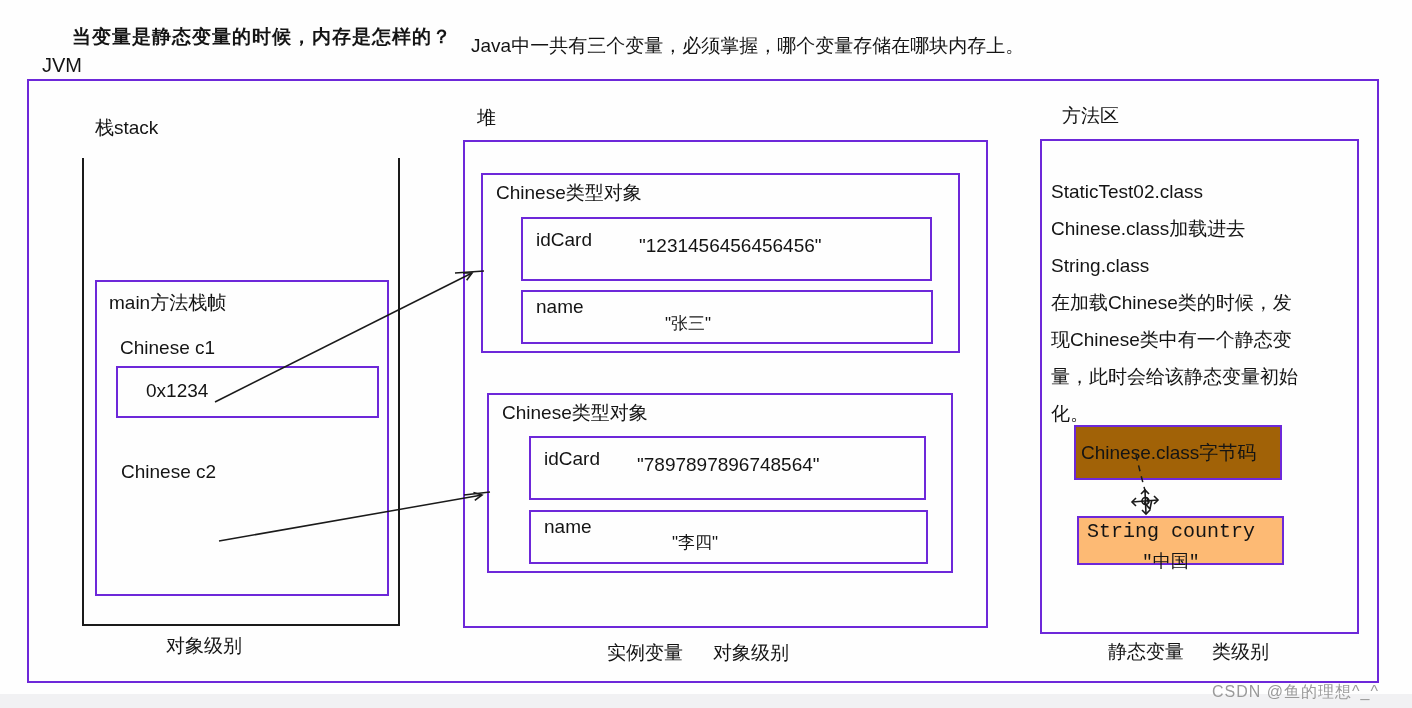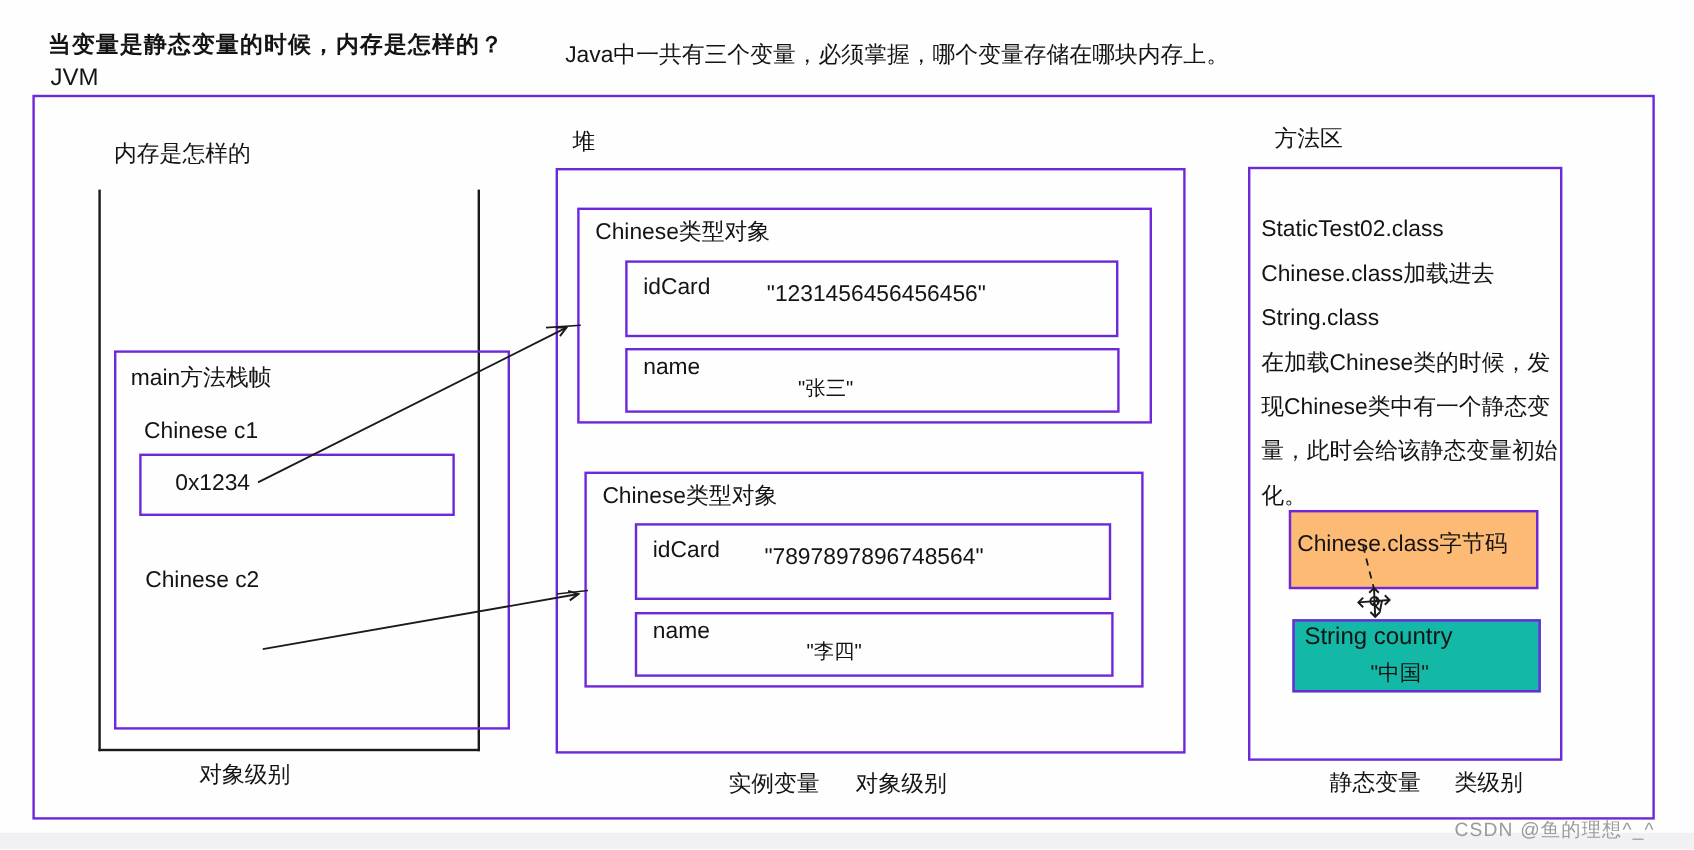--- a/index.html
+++ b/index.html
@@ -5,21 +5,21 @@
   * { box-sizing: border-box; margin: 0; padding: 0; }
   html, body { width: 1412px; height: 708px; background: #ffffff; }
   .canvas {
     position: relative; width: 1412px; height: 708px;
     background: #fefefe; overflow: hidden;
     font-family: "Liberation Sans", "DejaVu Sans", sans-serif;
     color: #141414;
   }
   .abs { position: absolute; white-space: nowrap; }
   .box { position: absolute; border: 2px solid #6d28d9; background: transparent; }
-  .title { font-weight: bold; font-size: 19px; letter-spacing: 1px; }
+  .title { font-weight: bold; font-size: 19px; letter-spacing: 1px; margin-left: 32px; }
   .plain { font-size: 19px; }
   .sec-label { font-size: 19px; }
   .caption { font-size: 19px; }
   .u-shape { position: absolute; border: 2px solid #1a1a1a; border-top: none; }
   .field-key { position: absolute; font-size: 19px; }
   .field-val { position: absolute; font-size: 19px; }
   .ma-line { height: 37px; line-height: 37px; font-size: 19px; white-space: nowrap; }
   .overlay { position: absolute; left: 0; top: 0; pointer-events: none; z-index: 8; }
   .watermark { position: absolute; font-size: 16px; color: #9a9a9a; z-index: 9; letter-spacing: 1px; }
   .bottom-strip { position: absolute; left: 0; top: 694px; width: 1412px; height: 14px; background: #f1f1f3; }
@@ -28,25 +28,25 @@
 <body>
 
 <div class="canvas">
 
   <div class="abs title" style="left:40px; top:24px;">当变量是静态变量的时候，内存是怎样的？</div>
   <div class="abs plain" style="left:471px; top:33px;">Java中一共有三个变量，必须掌握，哪个变量存储在哪块内存上。</div>
   <div class="abs plain" style="left:42px; top:54px; font-size:20px;text-align:center;">JVM</div>
 
   <div class="box" style="left:27px; top:79px; width:1352px; height:604px;"></div>
 
-  <div class="abs sec-label" style="left:95px; top:115px;">内存是怎样的</div>
+  <div class="abs sec-label" style="left:95px; top:115px;">栈stack</div>
 
   <div class="u-shape" style="left:82px; top:158px; width:318px; height:468px;"></div>
 
-  <div class="box" style="left:95px; top:292px; width:330px; height:316px;">
+  <div class="box" style="left:95px; top:280px; width:294px; height:316px;">
     <div class="abs" style="left:12px; top:8px; font-size:19px;">main方法栈帧</div>
 
     <div class="abs" style="left:23px; top:55px; font-size:19px;">Chinese c1</div>
     <div class="box" style="left:19px; top:84px; width:263px; height:52px;">
       <div class="abs" style="left:28px; top:12px; font-size:19px;">0x1234</div>
     </div>
 
     <div class="abs" style="left:24px; top:179px; font-size:19px;">Chinese c2</div>
   </div>
 
@@ -78,49 +78,49 @@
       <span class="field-key" style="left:13px; top:4px;">name</span>
       <span class="field-val" style="left:141px; top:19px; font-size:17px;">"李四"</span>
     </div>
   </div>
 
   <div class="abs caption" style="left:607px; top:640px;">实例变量</div>
   <div class="abs caption" style="left:713px; top:640px;">对象级别</div>
 
   <div class="abs sec-label" style="left:1062px; top:103px;">方法区</div>
 
-  <div class="box" style="left:1040px; top:139px; width:262px; height:495px;">
+  <div class="box" style="left:1040px; top:139px; width:319px; height:495px;">
     <div style="position:absolute; left:9px; top:32px;">
       <div class="ma-line">StaticTest02.class</div>
       <div class="ma-line">Chinese.class加载进去</div>
       <div class="ma-line">String.class</div>
       <div class="ma-line">在加载Chinese类的时候，发</div>
       <div class="ma-line">现Chinese类中有一个静态变</div>
       <div class="ma-line">量，此时会给该静态变量初始</div>
       <div class="ma-line">化。</div>
     </div>
   </div>
 
-  <div class="box" style="left:1074px; top:425px; width:208px; height:66px; z-index:3; background:#fdba74;">
+  <div class="box" style="left:1074px; top:425px; width:208px; height:55px; z-index:3; background:#a16207;">
     <div class="abs" style="left:5px; top:13px; font-size:19px;">Chinese.class字节码</div>
   </div>
 
   <svg class="overlay" style="left:1128px; top:487px;" width="36" height="30" viewBox="0 0 36 30">
     <g stroke="#1a1a1a" stroke-width="1.6" fill="none">
       <line x1="4" y1="15" x2="30" y2="13"></line>
       <line x1="17" y1="3" x2="18" y2="27"></line>
       <path d="M8,11 L4,15 L8,19"></path>
       <path d="M26,9 L30,13 L26,17"></path>
       <path d="M13,7 L17,3 L21,7"></path>
       <path d="M14,23 L18,27 L22,23"></path>
       <circle cx="17.5" cy="14" r="3.5"></circle>
     </g>
   </svg>
 
-  <div class="box" style="left:1077px; top:516px; width:207px; height:61px; z-index:3; background:#14b8a6;">
+  <div class="box" style="left:1077px; top:516px; width:207px; height:49px; z-index:3; background:#fdba74;font-family:Liberation Mono, monospace;">
     <div class="abs" style="left:8px; top:2px; font-size:20px;">String country</div>
     <div class="abs" style="left:63px; top:31px; font-size:18px;">"中国"</div>
   </div>
 
   <div class="abs caption" style="left:1108px; top:639px;">静态变量</div>
   <div class="abs caption" style="left:1212px; top:639px;">类级别</div>
 
   <svg class="overlay" width="1412" height="708" viewBox="0 0 1412 708">
     <defs>
       <marker id="ah" markerWidth="14" markerHeight="14" refX="9" refY="5" orient="auto" markerUnits="userSpaceOnUse">

